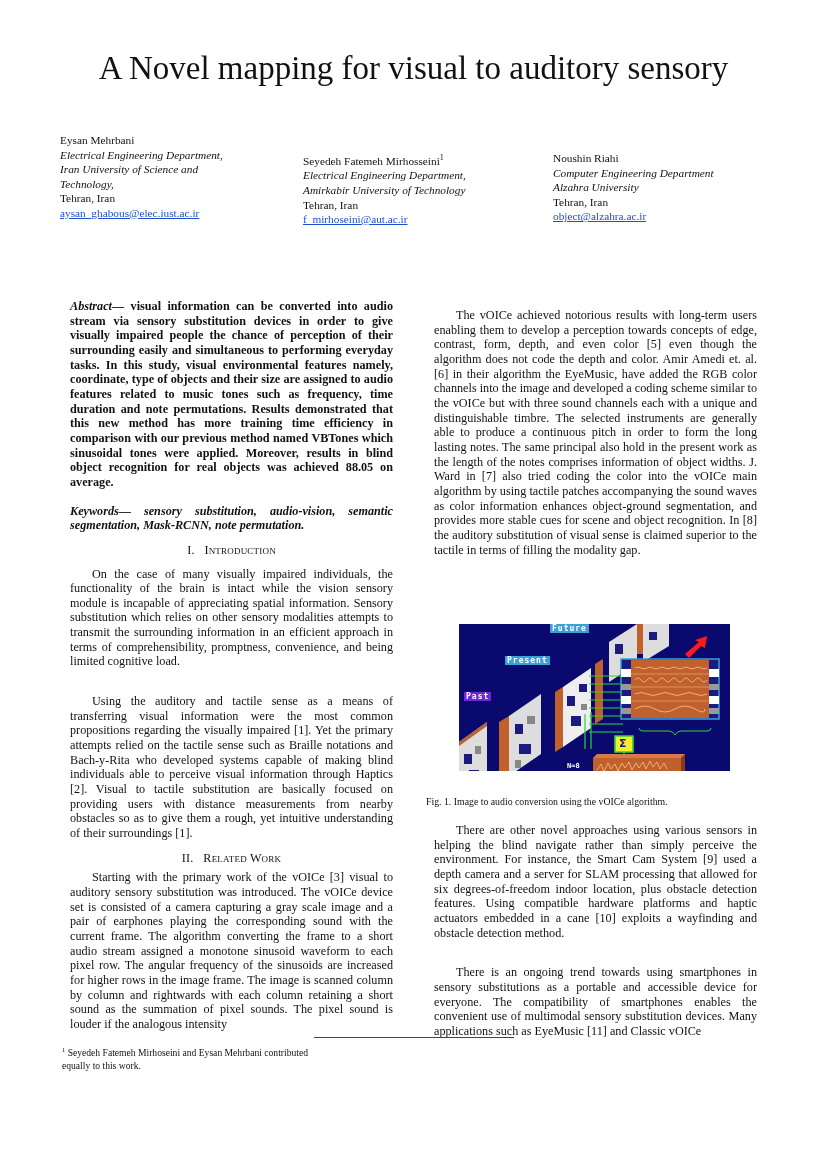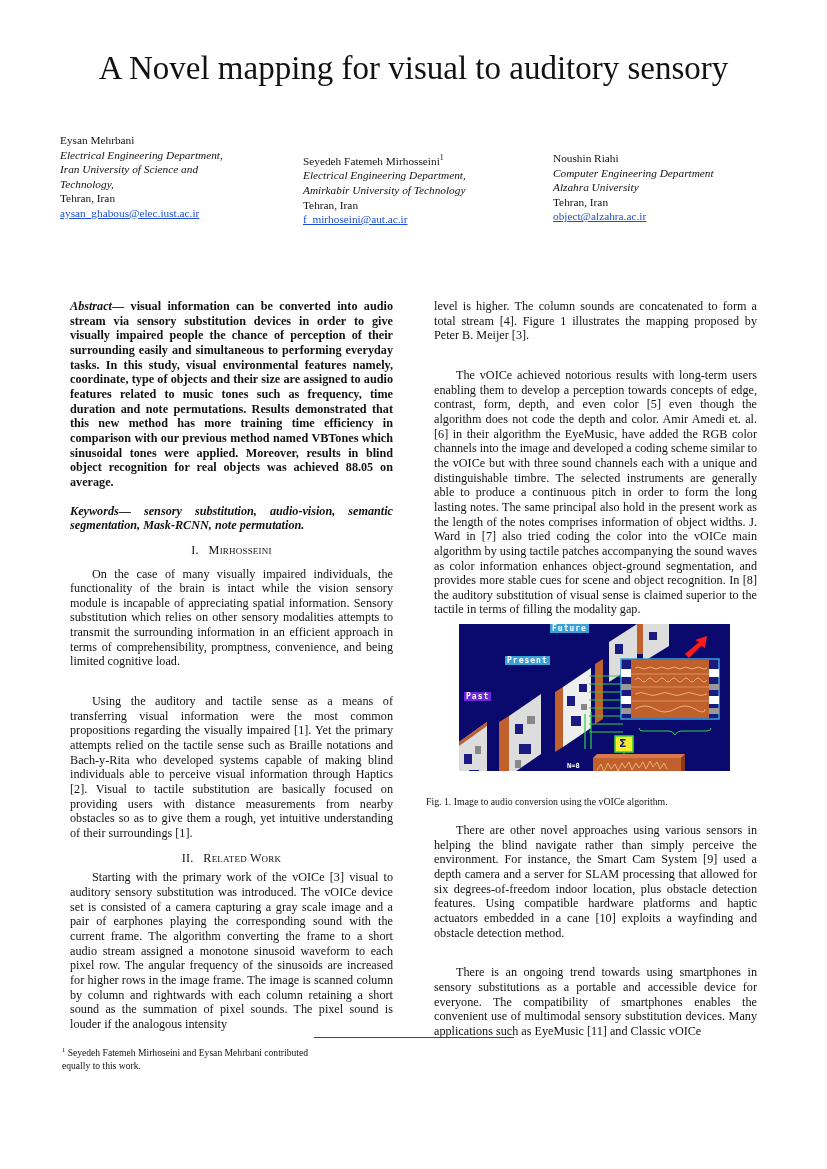--- a/index.html
+++ b/index.html
@@ -56,30 +56,29 @@
   <div>Noushin Riahi</div>
   <div class="aff">Computer Engineering Department</div>
   <div class="aff">Alzahra University</div>
   <div>Tehran, Iran</div>
   <div><a>object@alzahra.ac.ir</a></div>
 </div>
 
 <div class="col" style="left:62px; top:291px;">
   <p class="abstract"><i>Abstract—</i><span> visual information can be converted into audio stream via sensory substitution devices in order to give visually impaired people the chance of perception of their surrounding easily and simultaneous to performing everyday tasks. In this study, visual environmental features namely, coordinate, type of objects and their size are assigned to audio features related to music tones such as frequency, time duration and note permutations. Results demonstrated that this new method has more training time efficiency in comparison with our previous method named VBTones which sinusoidal tones were applied. Moreover, results in blind object recognition for real objects was achieved 88.05 on average.</span></p>
   <p class="keywords"><span>Keywords—</span><span> sensory substitution, audio-vision, semantic segmentation, Mask-RCNN, note permutation.</span></p>
-  <p class="sec"><span>I.</span>&nbsp;&nbsp;&nbsp;<span class="sc">Mirhosseini</span></p>
+  <p class="sec"><span>I.</span>&nbsp;&nbsp;&nbsp;<span class="sc">Introduction</span></p>
   <p class="indent">On the case of many visually impaired individuals, the functionality of the brain is intact while the vision sensory module is incapable of appreciating spatial information. Sensory substitution which relies on other sensory modalities attempts to transmit the surrounding information in an efficient approach in terms of comprehensibility, promptness, convenience, and being limited cognitive load.</p>
   <div class="gap"></div>
   <p class="indent">Using the auditory and tactile sense as a means of transferring visual information were the most common propositions regarding the visually impaired [1]. Yet the primary attempts relied on the tactile sense such as Braille notations and Bach-y-Rita who developed systems capable of making blind individuals able to perceive visual information through Haptics [2]. Visual to tactile substitution are basically focused on providing users with distance measurements from nearby obstacles so as to give them a rough, yet intuitive understanding of their surroundings [1].</p>
   <p class="sec"><span>II.</span>&nbsp;&nbsp;&nbsp;<span class="sc">Related Work</span></p>
   <p class="indent" style="margin-top:-4px;">Starting with the primary work of the vOICe [3] visual to auditory sensory substitution was introduced. The vOICe device set is consisted of a camera capturing a gray scale image and a pair of earphones playing the corresponding sound with the current frame. The algorithm converting the frame to a short audio stream assigned a monotone sinusoid waveform to each pixel row. The angular frequency of the sinusoids are increased for higher rows in the image frame. The image is scanned column by column and rightwards with each column retaining a short sound as the summation of pixel sounds. The pixel sound is louder if the analogous intensity</p>
 </div>
 
 <div class="col" style="left:426px; top:291px;">
-  <p>level is higher. The column sounds are concatenated to form a total stream [4]. Figure 1 illustrates the mapping proposed by Peter B. Meijer [3].</p>
   <div class="gap"></div>
   <p class="indent">The vOICe achieved notorious results with long-term users enabling them to develop a perception towards concepts of edge, contrast, form, depth, and even color [5] even though the algorithm does not code the depth and color. Amir Amedi et. al. [6] in their algorithm the EyeMusic, have added the RGB color channels into the image and developed a coding scheme similar to the vOICe but with three sound channels each with a unique and distinguishable timbre. The selected instruments are generally able to produce a continuous pitch in order to form the long lasting notes. The same principal also hold in the present work as the length of the notes comprises information of object widths. J. Ward in [7] also tried coding the color into the vOICe main algorithm by using tactile patches accompanying the sound waves as color information enhances object-ground segmentation, and provides more stable cues for scene and object recognition. In [8] the auditory substitution of visual sense is claimed superior to the tactile in terms of filling the modality gap.</p>
 </div>
 
 <div class="fig">
   <svg width="271" height="165" viewBox="0 0 271 165">
     <rect width="271" height="165" fill="#0a0a6e"></rect>
 
     <g>
       <polygon points="0,118 28,98 28,158 0,165" fill="#ddd"></polygon>

